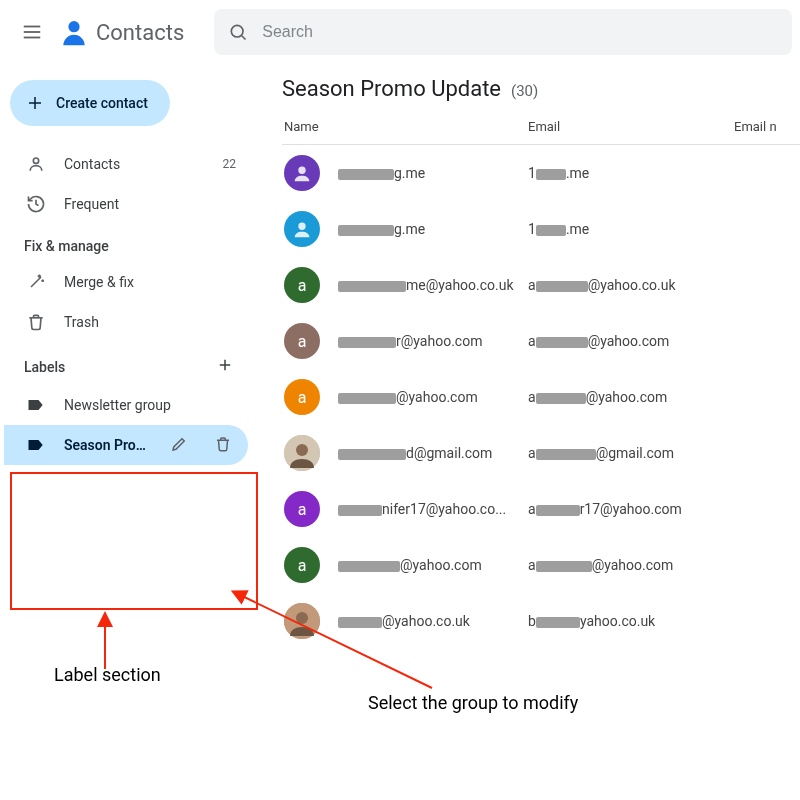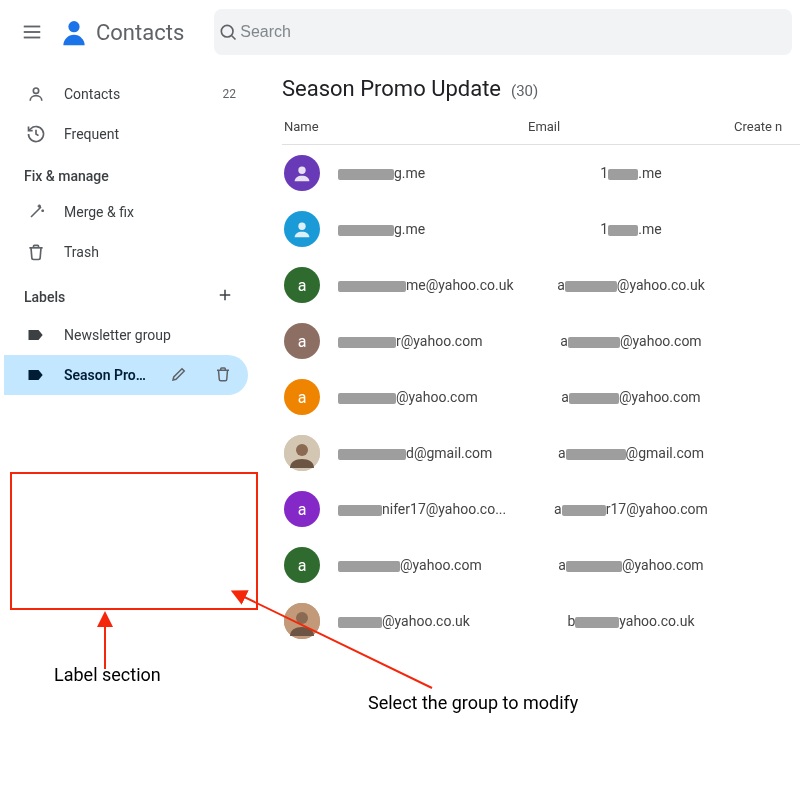--- a/index.html
+++ b/index.html
@@ -38,23 +38,23 @@
     font-weight: 400;
   }
   .search-bar {
     flex: 1;
     min-width: 0;
     height: 46px;
     background: #f1f3f4;
     border-radius: 8px;
     display: flex;
     align-items: center;
-    padding: 0 4px;
-    color: #5f6368;
-    gap: 2px;
+    padding: 0 14px;
+    color: #5f6368;
+    gap: 14px;
   }
   .search-bar input {
     border: none; outline: none;
     background: transparent;
     font-size: 16px;
     color: #5f6368;
     flex: 1;
   }
   .search-bar input::placeholder { color: #80868b; }
 
@@ -161,21 +161,20 @@
     padding: 18px 0 10px 0;
     border-bottom: 1px solid #e0e0e0;
   }
   .col-name  { width: 246px; padding-left: 2px;}
   .col-email { width: 206px; }
   .col-phone { flex: 1; }
   .row {
     display: flex;
     align-items: center;
     height: 56px;
-    text-align: center;
   }
   .row .cell-name  { width: 246px; display:flex; align-items:center; gap:18px; padding-left:2px;}
   .row .cell-email { width: 206px; }
   .row .cell-phone { flex: 1; }
   .avatar {
     width: 36px; height: 36px;
     border-radius: 50%;
     display: flex; align-items: center; justify-content: center;
     font-size: 16px;
     font-weight: 400;
@@ -236,20 +235,27 @@
         <circle cx="11" cy="11" r="7"></circle>
         <line x1="16.5" y1="16.5" x2="21" y2="21"></line>
       </svg>
     <input type="text" placeholder="Search" style="">
   </div>
 </div>
 
 <div class="layout">
 
   <div class="sidebar">
+    <div class="create-btn">
+      <svg width="18" height="18" viewBox="0 0 24 24" fill="none" stroke="#001d35" stroke-width="2">
+          <line x1="12" y1="4" x2="12" y2="20"></line>
+          <line x1="4" y1="12" x2="20" y2="12"></line>
+        </svg>
+      <span>Create contact</span>
+    </div>
 
     <div class="nav-item">
       <span class="icon">
           <svg width="20" height="20" viewBox="0 0 24 24" fill="none" stroke="#5f6368" stroke-width="2">
             <circle cx="12" cy="8" r="3.2"></circle>
             <path d="M5 20c0-3.5 3.1-6 7-6s7 2.5 7 6"></path>
           </svg>
         </span>
       <span>Contacts</span>
       <span class="count">22</span>
@@ -330,21 +336,21 @@
   </div>
 
   <div class="main">
     <div class="list-heading">
       <h1>Season Promo Update</h1>
       <span class="count">(30)</span>
     </div>
     <div class="col-headers">
       <div class="col-name">Name</div>
       <div class="col-email">Email</div>
-      <div class="col-phone">Create n</div>
+      <div class="col-phone">Email n</div>
     </div>
     <div id="rows">
         <div class="row">
           <div class="cell-name">
             <div class="avatar" style="background: rgb(104, 58, 183);">
               <svg width="22" height="22" viewBox="0 0 24 24" fill="rgba(255,255,255,0.85)">
                 <circle cx="12" cy="9" r="4"></circle>
                 <path d="M4 21c0-3.8 3.6-6 8-6s8 2.2 8 6"></path>
               </svg>
             </div>

